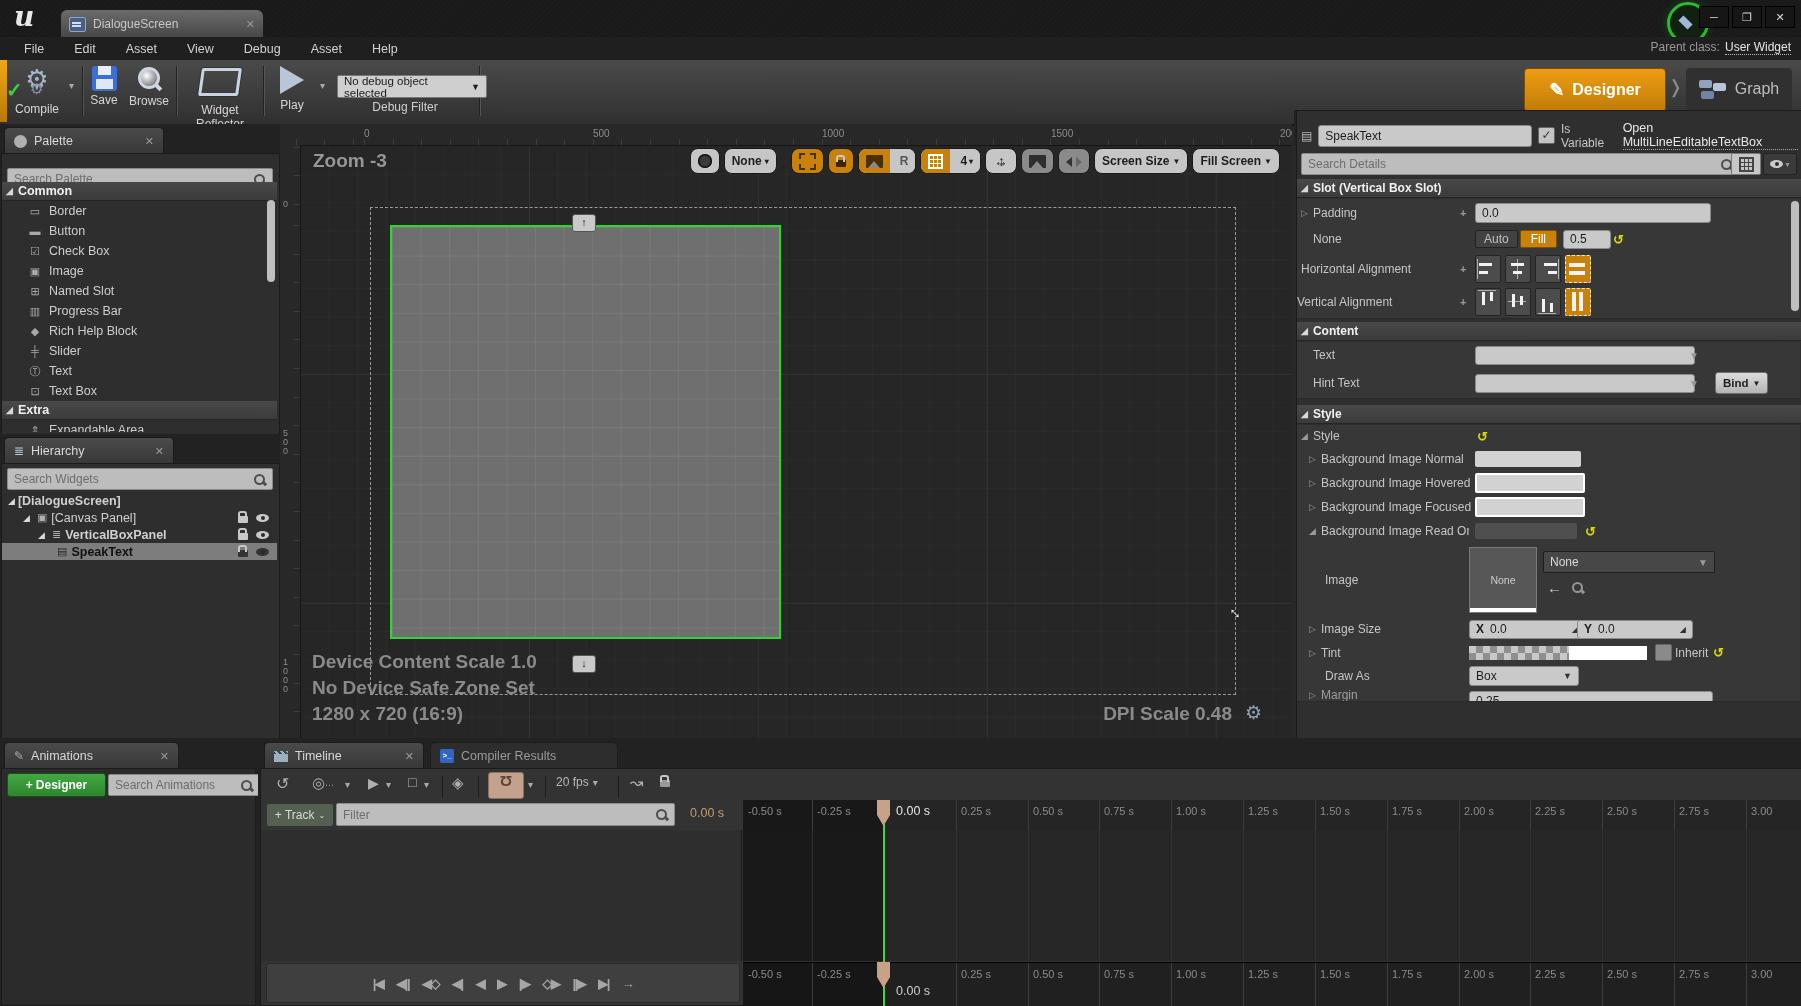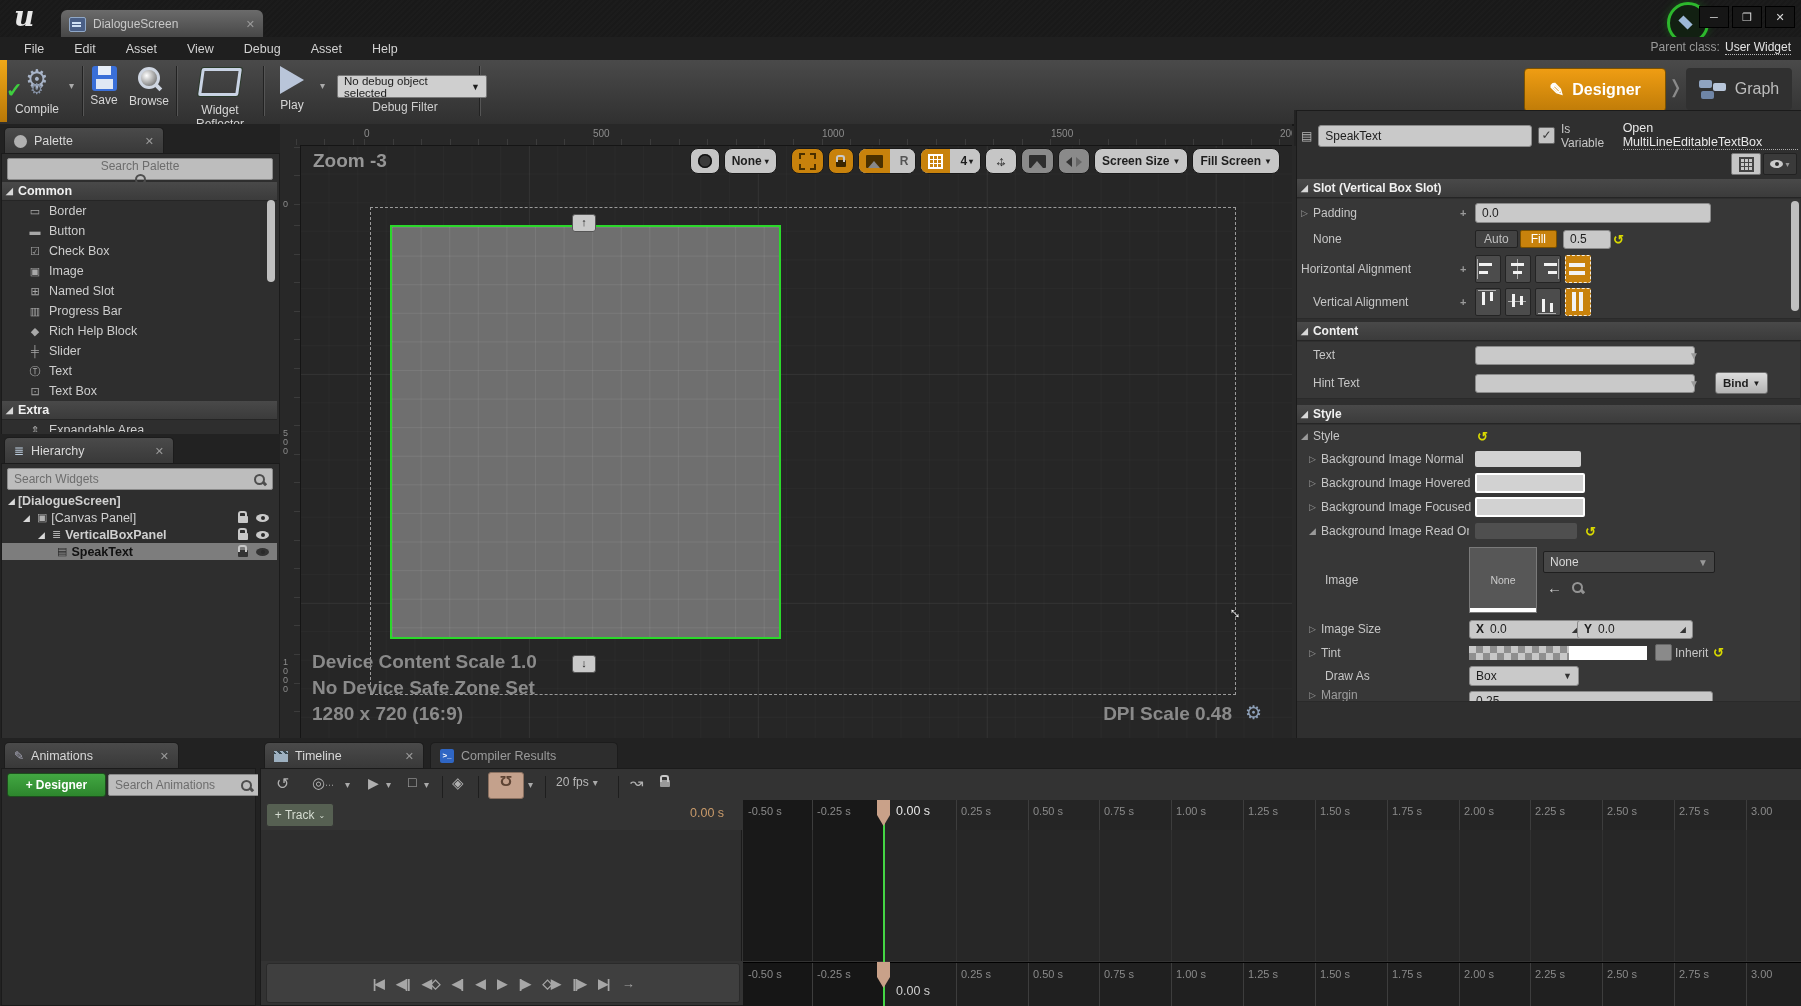--- a/index.html
+++ b/index.html
@@ -205,21 +205,21 @@
     <span>Graph</span>
   </div>
 
   <div class="abs dock" style="left:0;top:124px;width:280px;height:310px;"></div>
   <div class="abs ptab" style="left:4px;top:127px;width:140px;">
     <span style="width:13px;height:13px;border-radius:50%;background:#b0b0b0;display:inline-block;"></span>
     <span>Palette</span>
     <span class="tab-close">✕</span>
   </div>
   <div class="abs panel" style="left:1px;top:153px;width:277px;height:280px;"></div>
-  <div class="abs sfield" style="left:7px;top:158px;width:252px;height:20px;flex-direction:column;">
+  <div class="abs sfield" style="left:7px;top:168px;width:252px;height:20px;">
     <span>Search Palette</span>
       <span class="mag"></span>
   </div>
   <div class="abs" style="left:2px;top:182px;width:275px;height:250px;overflow:hidden;" id="palette-list">
       <div class="sechead" style="height: 18px; font-size: 12.5px;">
         <span class="tri">◢</span>
         <span>Common</span>
       </div>
       <div class="pal-item">
         <span class="pal-ico">▭</span>
@@ -425,20 +425,24 @@
     <div class="abs flex" style="left:4px;top:10px;gap:6px;width:497px;">
       <span style="color:#b8b8b8;font-size:12px;">▤</span>
       <div class="lfield" style="width:200px;height:20px;">
           <span>SpeakText</span>
         </div>
       <span class="chk">✓</span>
       <span class="dlabel">Is Variable</span>
       <span style="margin-left:auto;color:#e8e8e8;font-size:12.5px;border-bottom:1px dotted #aaa;padding-right:2px;">Open MultiLineEditableTextBox</span>
     </div>
 
+    <div class="abs sfield" style="left:4px;top:42px;width:425px;height:20px;">
+      <span>Search Details</span>
+        <span class="mag"></span>
+    </div>
     <div class="abs" style="left:434px;top:42px;width:28px;height:20px;background:#c6c6c6;border-radius:2px;border:1px solid #777;text-align:center;"><span class="i-grid" style="display:inline-block;margin-top:3px;border-color:#444;background-image:repeating-linear-gradient(0deg,#444 0 1px,transparent 1px 4px),repeating-linear-gradient(90deg,#444 0 1px,transparent 1px 4px);"></span></div>
     <div class="abs flex" style="left:466px;top:42px;width:32px;height:20px;background:#3a3a3a;border-radius:2px;border:1px solid #222;justify-content:center;gap:2px;">
         <span class="ieye"></span>
         <span style="font-size:8px;color:#999;">▾</span>
       </div>
 
     <div class="abs sechead" style="left:0;top:68px;width:503px;height:18px;">
         <span class="tri">◢</span>
         <span>Slot (Vertical Box Slot)</span>
       </div>
@@ -478,21 +482,21 @@
             <i style="right:3px;top:15px;width:9px;height:3px;"></i>
             <i style="right:1px;top:3px;width:1px;height:20px;opacity:.6;"></i>
           </div>
         <div class="albtn sel">
             <i style="left:3px;top:7px;width:16px;height:4px;"></i>
             <i style="left:3px;top:15px;width:16px;height:4px;"></i>
           </div>
       </div>
     </div>
     <div class="drow" style="top:174px;height:33px;">
-      <span class="dlabel" style="margin-left:16px;">Vertical Alignment</span>
+      <span class="dlabel" style="">Vertical Alignment</span>
       <span class="keyico" style="position:absolute;left:163px;">+</span>
       <div style="position:absolute;left:178px;display:flex;gap:4px;">
         <div class="albtn">
             <i style="left:6px;top:3px;width:3px;height:13px;"></i>
             <i style="left:14px;top:3px;width:3px;height:9px;"></i>
             <i style="left:2px;top:1px;width:18px;height:1px;opacity:.6;"></i>
           </div>
         <div class="albtn">
             <i style="left:6px;top:5px;width:3px;height:13px;"></i>
             <i style="left:14px;top:7px;width:3px;height:9px;"></i>
@@ -643,20 +647,24 @@
       <span class="tb-caret">▾</span>
     </div>
   <div class="tsep" style="left:618px;"></div>
   <span class="abs ttb-ico" style="left:630px;top:773px;font-size:16px;">↝</span>
   <span class="abs" style="left:660px;top:776px;"><span class="ilock" style="background:#9a9a9a;"></span></span>
 
   <div class="trackbtn">
       <span>+ Track</span>
       <span style="font-size:8px;">⌄</span>
     </div>
+  <div class="abs sfield" style="left:336px;top:803px;width:325px;height:21px;">
+    <span>Filter</span>
+      <span class="mag"></span>
+  </div>
   <div class="abs" style="left:690px;top:806px;color:#c89a6a;font-size:12.5px;">0.00 s</div>
 
   <div class="abs" style="left:743px;top:800px;width:1058px;height:30px;background:#252525;border-bottom:1px solid #101010;overflow:hidden;" id="tl-ruler-top">
     <div style="position:absolute;left:0;top:0;width:141px;height:30px;background:#181818;"></div>
   <span class="ticklab" style="left: 5px;">-0.50 s</span>
       <span class="tick" style="left: 69px;"></span>
       <span class="ticklab" style="left: 74px;">-0.25 s</span>
       <span class="tick" style="left: 213px;"></span>
       <span class="ticklab" style="left: 218px;">0.25 s</span>
       <span class="tick" style="left: 285px;"></span>

